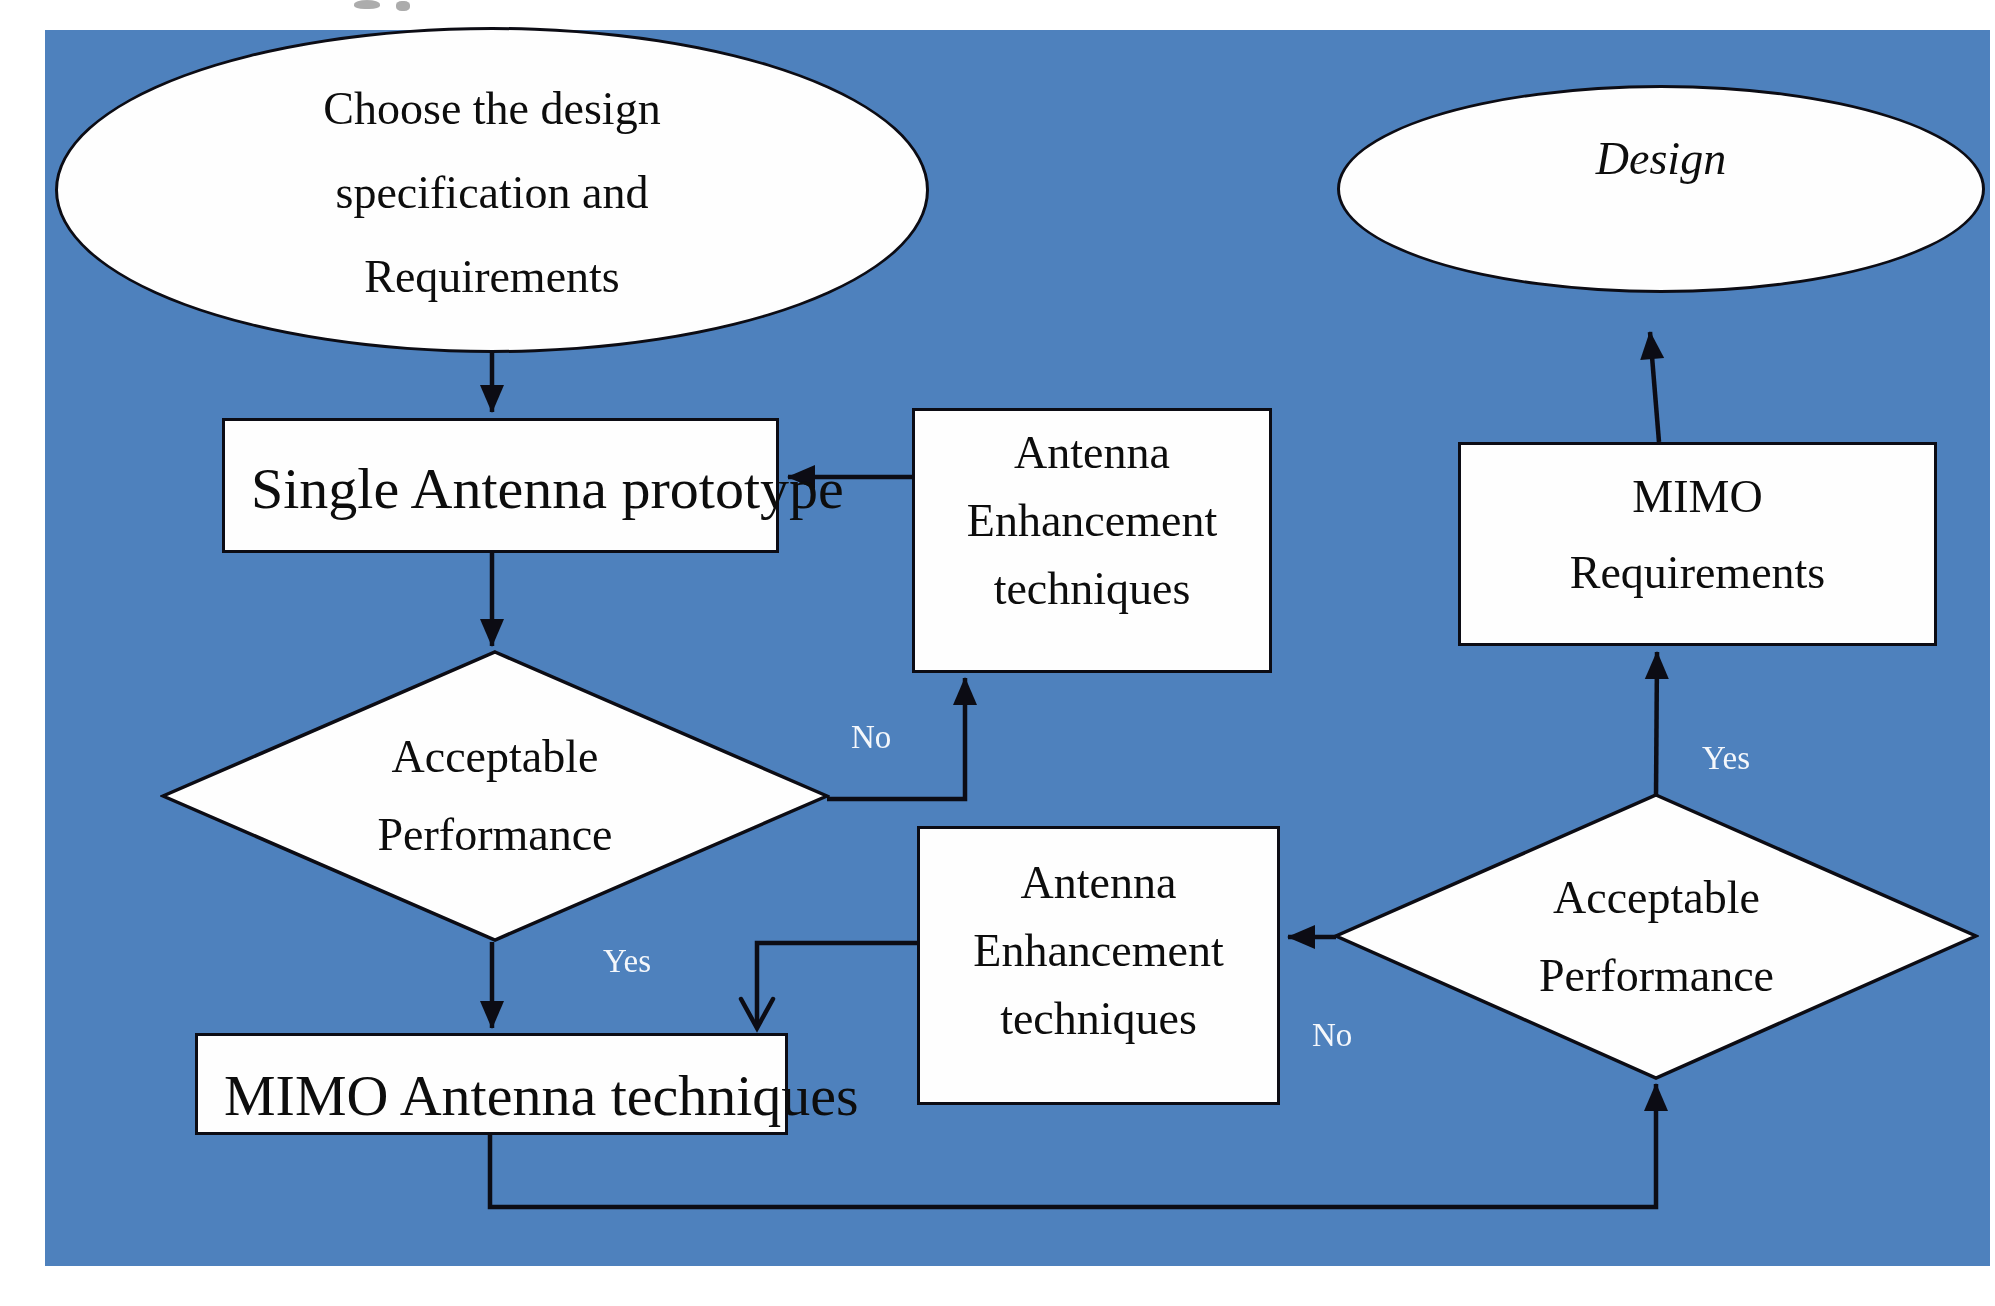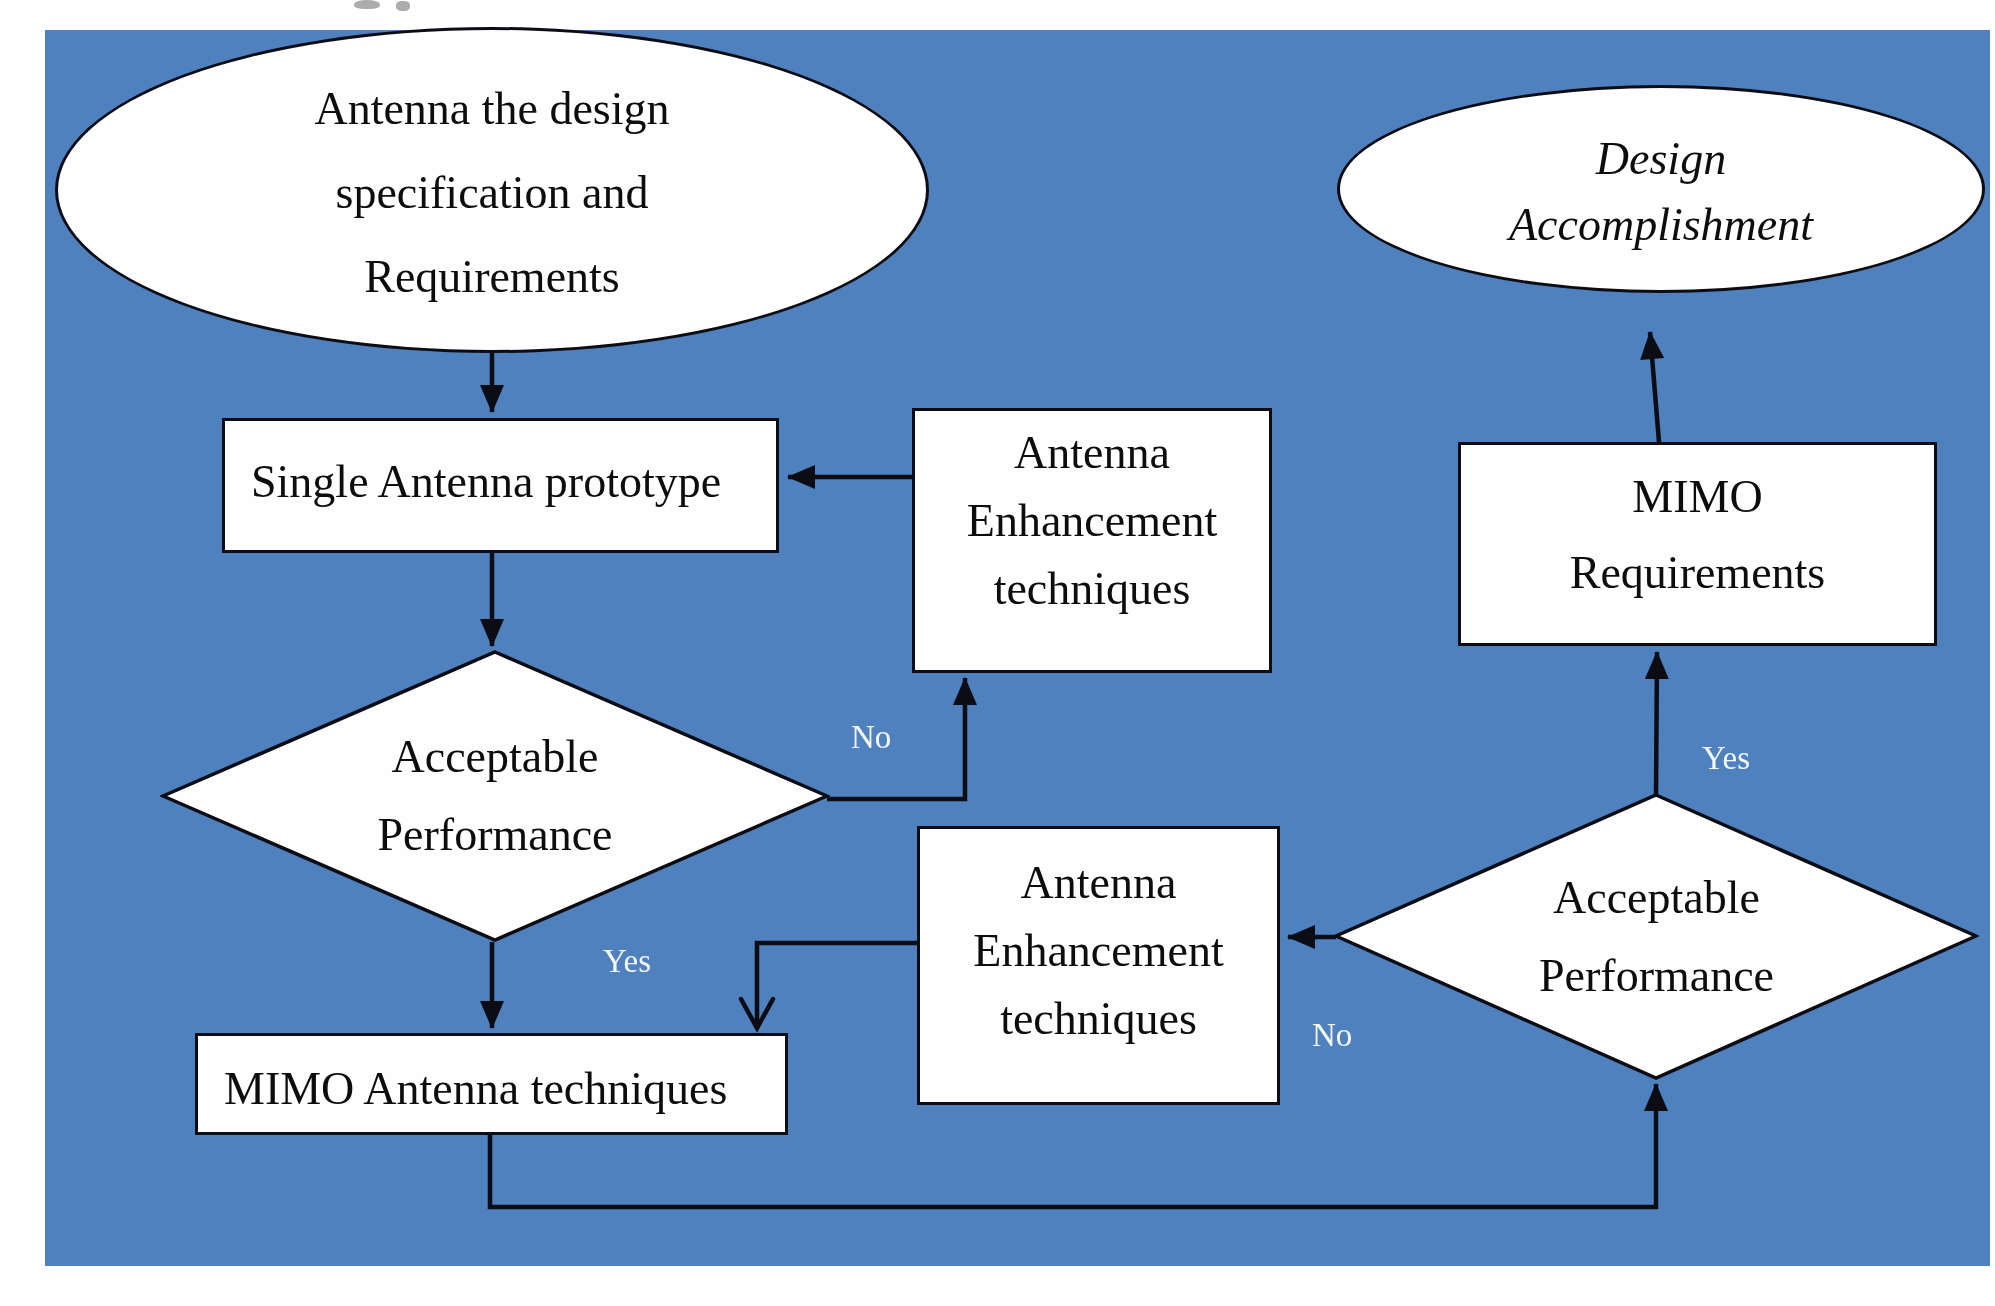--- a/index.html
+++ b/index.html
@@ -33,21 +33,21 @@
   .node-end .ln{line-height:66px;}
   .node-enh .ln{line-height:68px;}
   .node-enh-top .txt{top:8px;}
   .node-enh-mid .txt{top:20px;}
   .node-measure .txt{top:14px;}
   .node-measure .ln{line-height:76px;}
   .dwrap .txt .ln{line-height:78px;}
   .node-dec1 .txt{top:68px;}
   .node-dec2 .txt{top:66px;}
 
-  .lefttxt{position:absolute;font-size:46px;color:#0d0d0d;white-space:nowrap;}
+  .lefttxt{position:absolute;font-size:58px;color:#0d0d0d;white-space:nowrap;}
 
   .elabel{
     position:absolute;z-index:4;font-size:33px;line-height:46px;
     color:#f4f7fb;white-space:nowrap;
   }
 </style>
 </head>
 <body>
 
 <div class="canvas"></div>
@@ -73,21 +73,21 @@
     <path d="M741,999 L757,1028 L773,999" stroke-linecap="round"></path>
     <line x1="1336" y1="937" x2="1288" y2="937" marker-end="url(#ah)"></line>
     <polyline points="490,1135 490,1207 1656,1207 1656,1084" marker-end="url(#ah)"></polyline>
     <line x1="1656" y1="796" x2="1657" y2="652" marker-end="url(#ah)"></line>
     <line x1="1659" y1="442" x2="1650" y2="332" marker-end="url(#ah)"></line>
   </g>
 </svg>
 
 <div class="shape ellipse node-start" style="left:55px;top:27px;width:874px;height:326px;">
   <div class="txt">
-    <span class="ln">Antenna the design</span>
+    <span class="ln">Choose the design</span>
     <span class="ln">specification and</span>
     <span class="ln">Requirements</span>
   </div>
 </div>
 
 <div class="shape rect" style="left:222px;top:418px;width:557px;height:135px;">
   <span class="lefttxt" style="left:26px;top:34px;">Single Antenna prototype</span>
 </div>
 
 <div class="shape rect node-enh node-enh-top" style="left:912px;top:408px;width:360px;height:265px;">
@@ -133,20 +133,19 @@
 <div class="shape rect node-measure" style="left:1418px;top:442px;width:479px;height:204px;margin-left:40px;">
   <div class="txt">
     <span class="ln">MIMO</span>
     <span class="ln">Requirements</span>
   </div>
 </div>
 
 <div class="shape ellipse node-end" style="left:1337px;top:85px;width:648px;height:208px;font-style:italic;">
   <div class="txt">
     <span class="ln">Design</span>
-    <span class="ln">Accomplishment</span>
   </div>
 </div>
 
 <div class="elabel" style="left:851px;top:714px;">No</div>
 <div class="elabel" style="left:603px;top:938px;">Yes</div>
 <div class="elabel" style="left:1312px;top:1012px;">No</div>
 <div class="elabel" style="left:1702px;top:735px;">Yes</div>
 
 </body></html>

